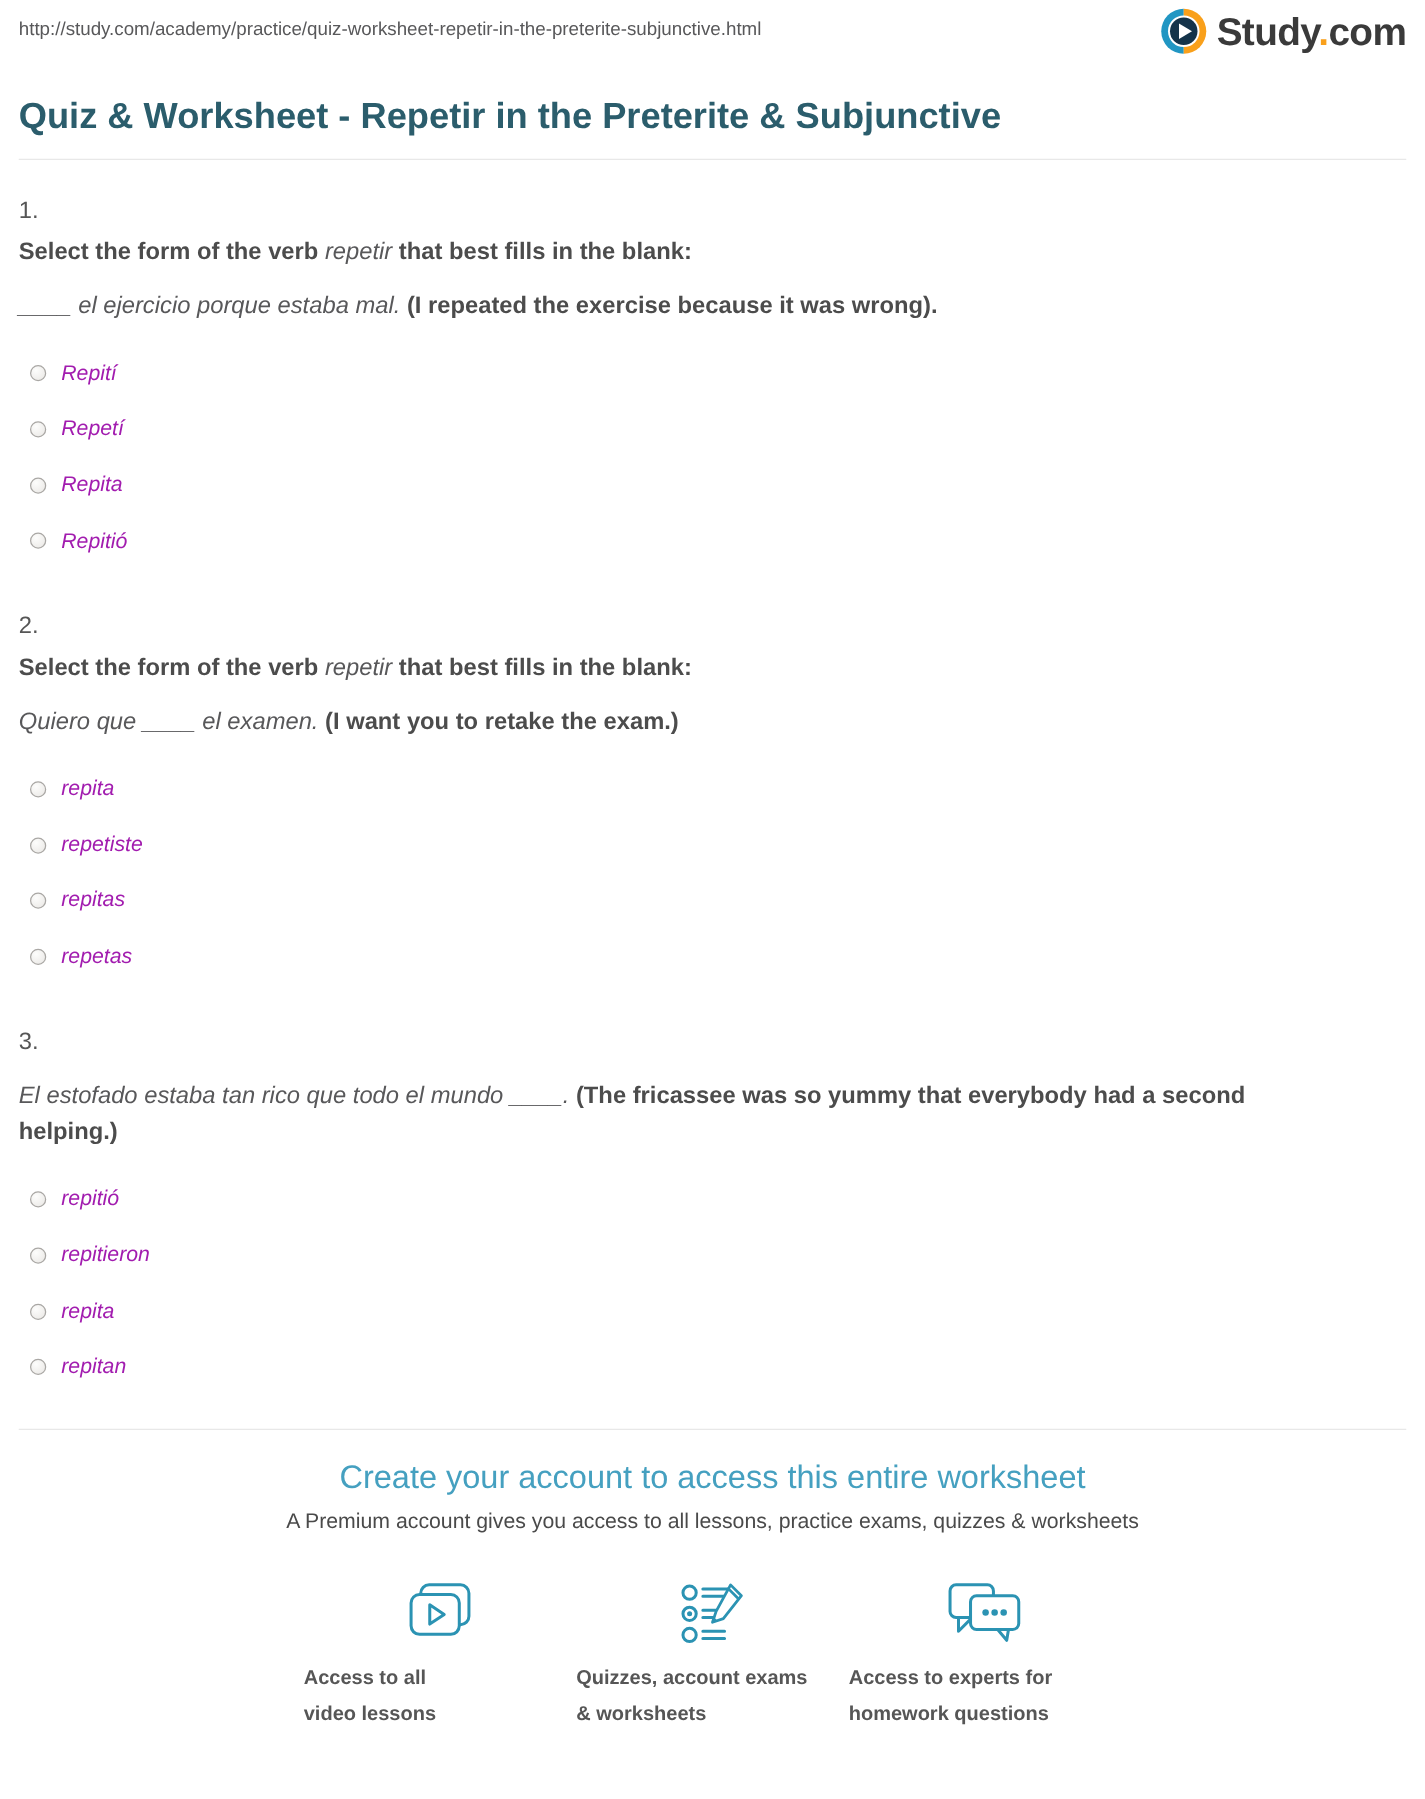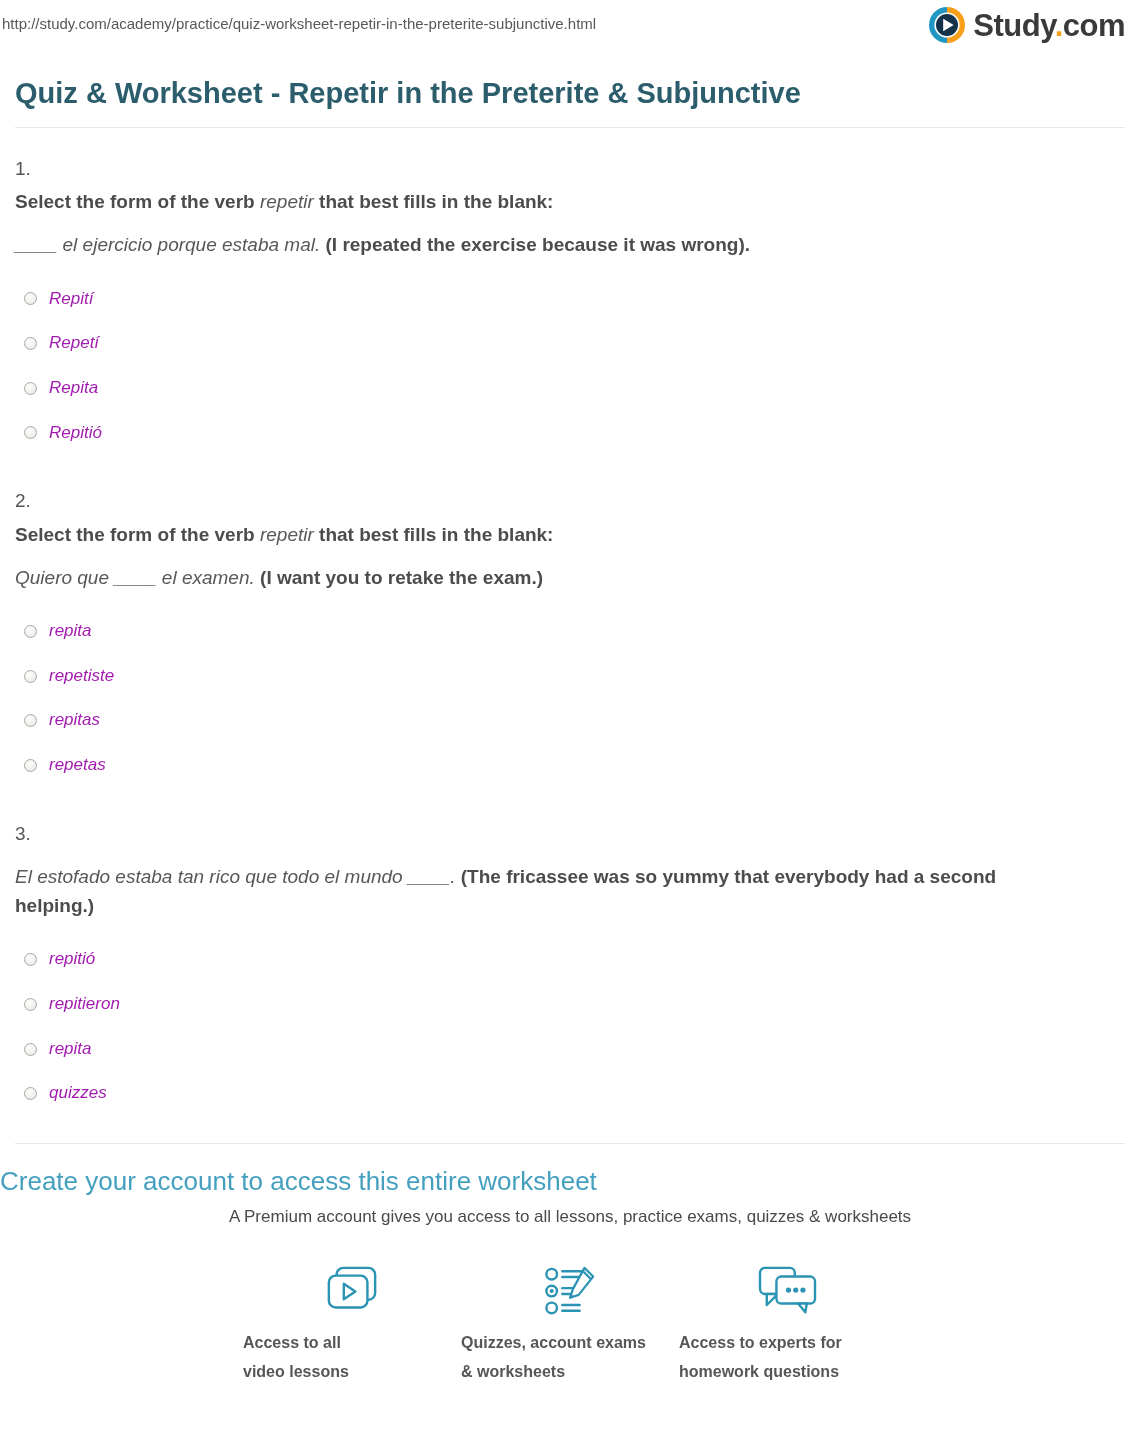--- a/index.html
+++ b/index.html
@@ -5,21 +5,21 @@
   * { box-sizing: border-box; }
   html, body { margin: 0; padding: 0; }
   body {
     width: 1140px; height: 1439px; overflow: hidden;
     background: #ffffff;
     font-family: "Liberation Sans", "DejaVu Sans", sans-serif;
     -webkit-font-smoothing: antialiased;
   }
 
   
-  .page-header { position: relative; padding: 13px 15px 0 2px; height: 52px; }
+  .page-header { position: relative; padding: 13px 15px 0 15px; height: 52px; }
   .url-text { font-size: 15px; color: #58585a; padding-top: 2px; }
   .logo { position: absolute; top: 6px; right: 15px; display: flex; align-items: center; gap: 7px; }
   .logo-text { font-size: 31px; font-weight: 700; color: #3a3a3a; letter-spacing: -0.5px; line-height: 1; }
   .logo-text .dot { color: #f9a01b; }
 
   
   .page-title { margin: 24px 15px 0 15px; font-size: 29px; font-weight: 700; color: #2b5d6c; line-height: 1.2; }
   .divider { border: none; border-top: 1px solid #e8e8e8; margin: 16px 15px 0 15px; }
 
   
@@ -40,21 +40,21 @@
     appearance: none; -webkit-appearance: none; outline: none;
     width: 13px; height: 13px; border-radius: 50%;
     border: 1px solid #a9a7a4;
     background: radial-gradient(circle at 35% 30%, #fdfdfc, #e9e7e4);
     margin: 0 12px 0 0; flex: 0 0 auto;
   }
   .option-text { font-size: 17px; font-style: italic; color: #a21caf; line-height: 1.1; }
 
   
   .footer-divider { border: none; border-top: 1px solid #e8e8e8; margin: 40px 15px 0 15px; }
-  .cta-title { margin: 22px 0 0 0; text-align: left; font-size: 26px; font-weight: 400; color: #45a0c0; line-height: 1.2; }
+  .cta-title { margin: 22px 0 0 0; text-align: center; font-size: 26px; font-weight: 400; color: #45a0c0; line-height: 1.2; }
   .cta-subtitle { margin: 10px 0 0 0; text-align: center; font-size: 17px; color: #4a4a4a; }
   .features { display: flex; justify-content: center; margin-top: 34px; }
   .feature { width: 218px; text-align: left; font-weight: bold; }
   .feature-icon { height: 58px; display: flex; align-items: flex-end; justify-content: center; }
   .feature-label { margin-top: 10px; font-size: 16px; color: #565656; line-height: 1.8; }
   .feature-label div { white-space: nowrap; }
 </style>
 </head>
 <body>
 
@@ -161,21 +161,21 @@
       </li>
       <li class="option">
         <label class="option-label">
           <input type="radio" name="question-3" class="radio" style="">
           <span class="option-text">repita</span>
         </label>
       </li>
       <li class="option">
         <label class="option-label">
           <input type="radio" name="question-3" class="radio" style="">
-          <span class="option-text">quizzes</span>
+          <span class="option-text">repitan</span>
         </label>
       </li>
     </ul>
   </section>
 
 </main>
 
 <hr class="footer-divider">
 
 <footer>

